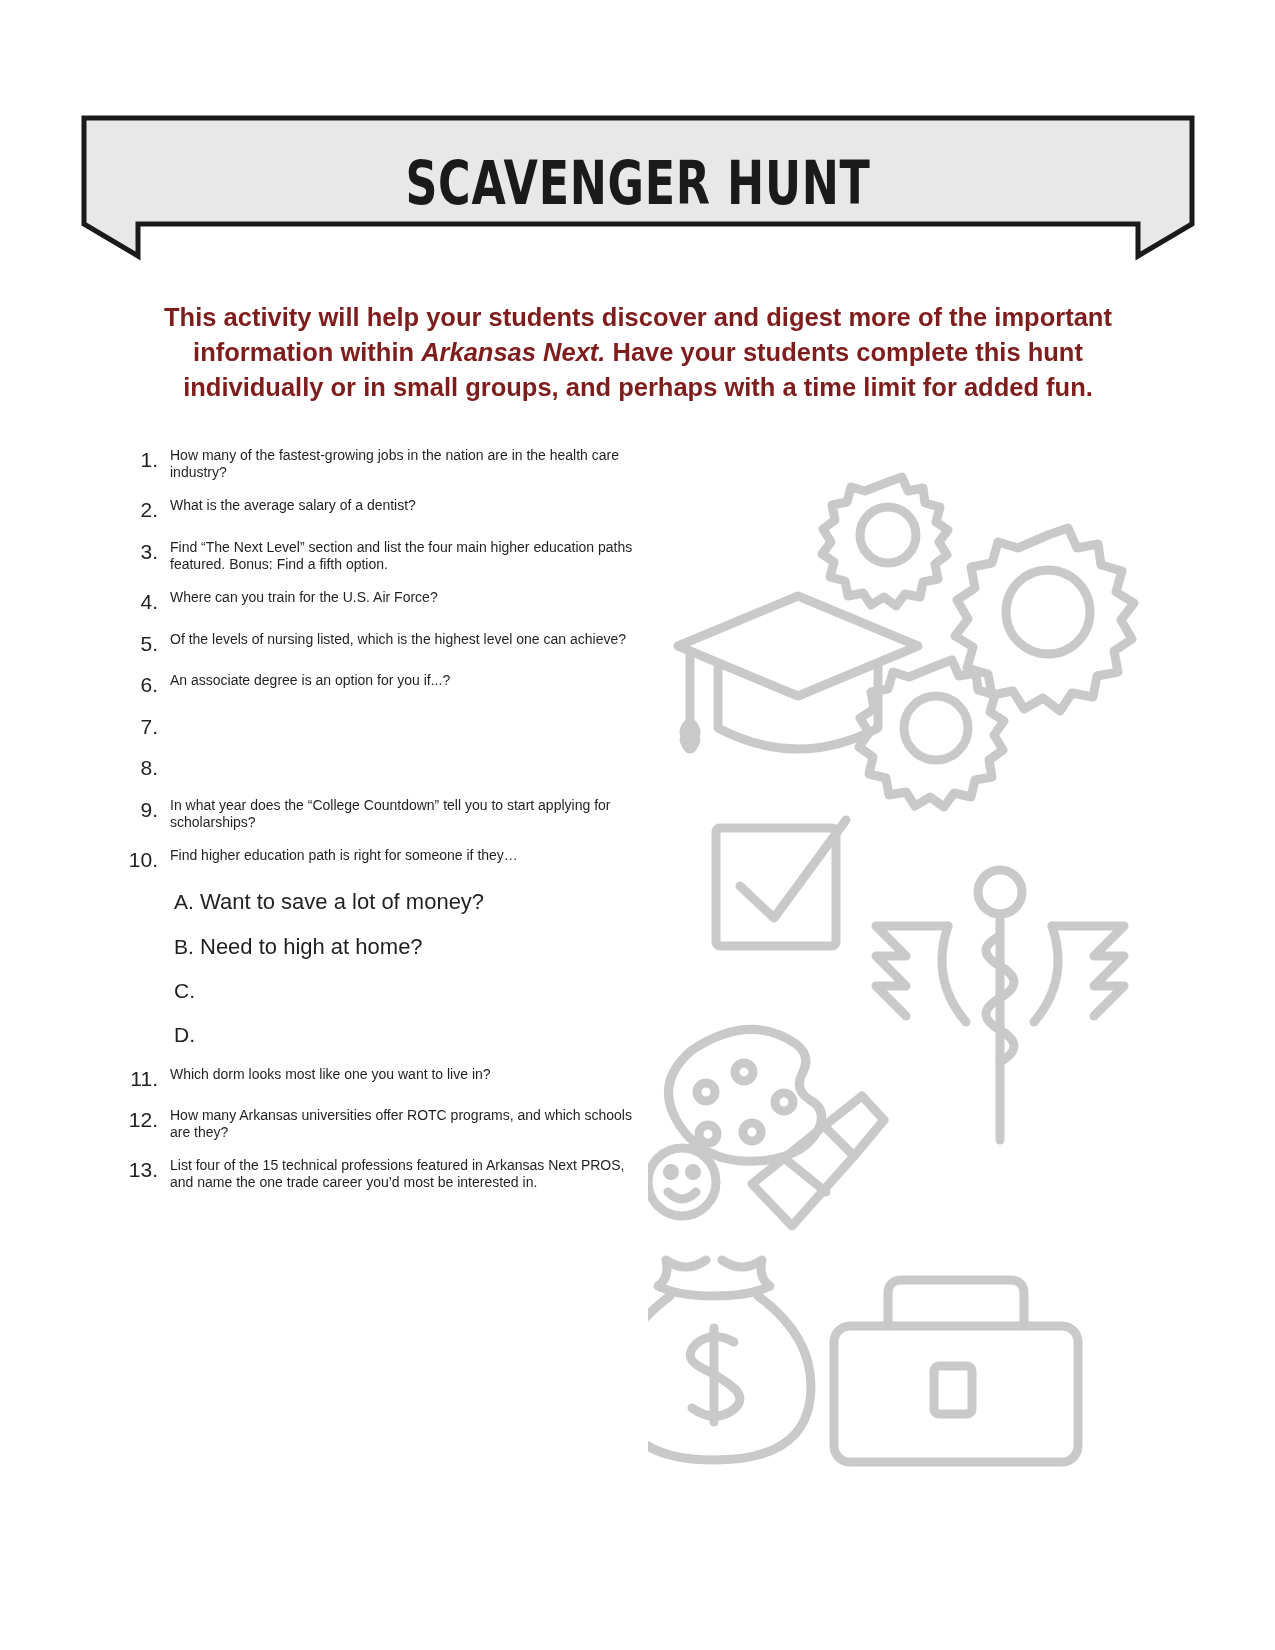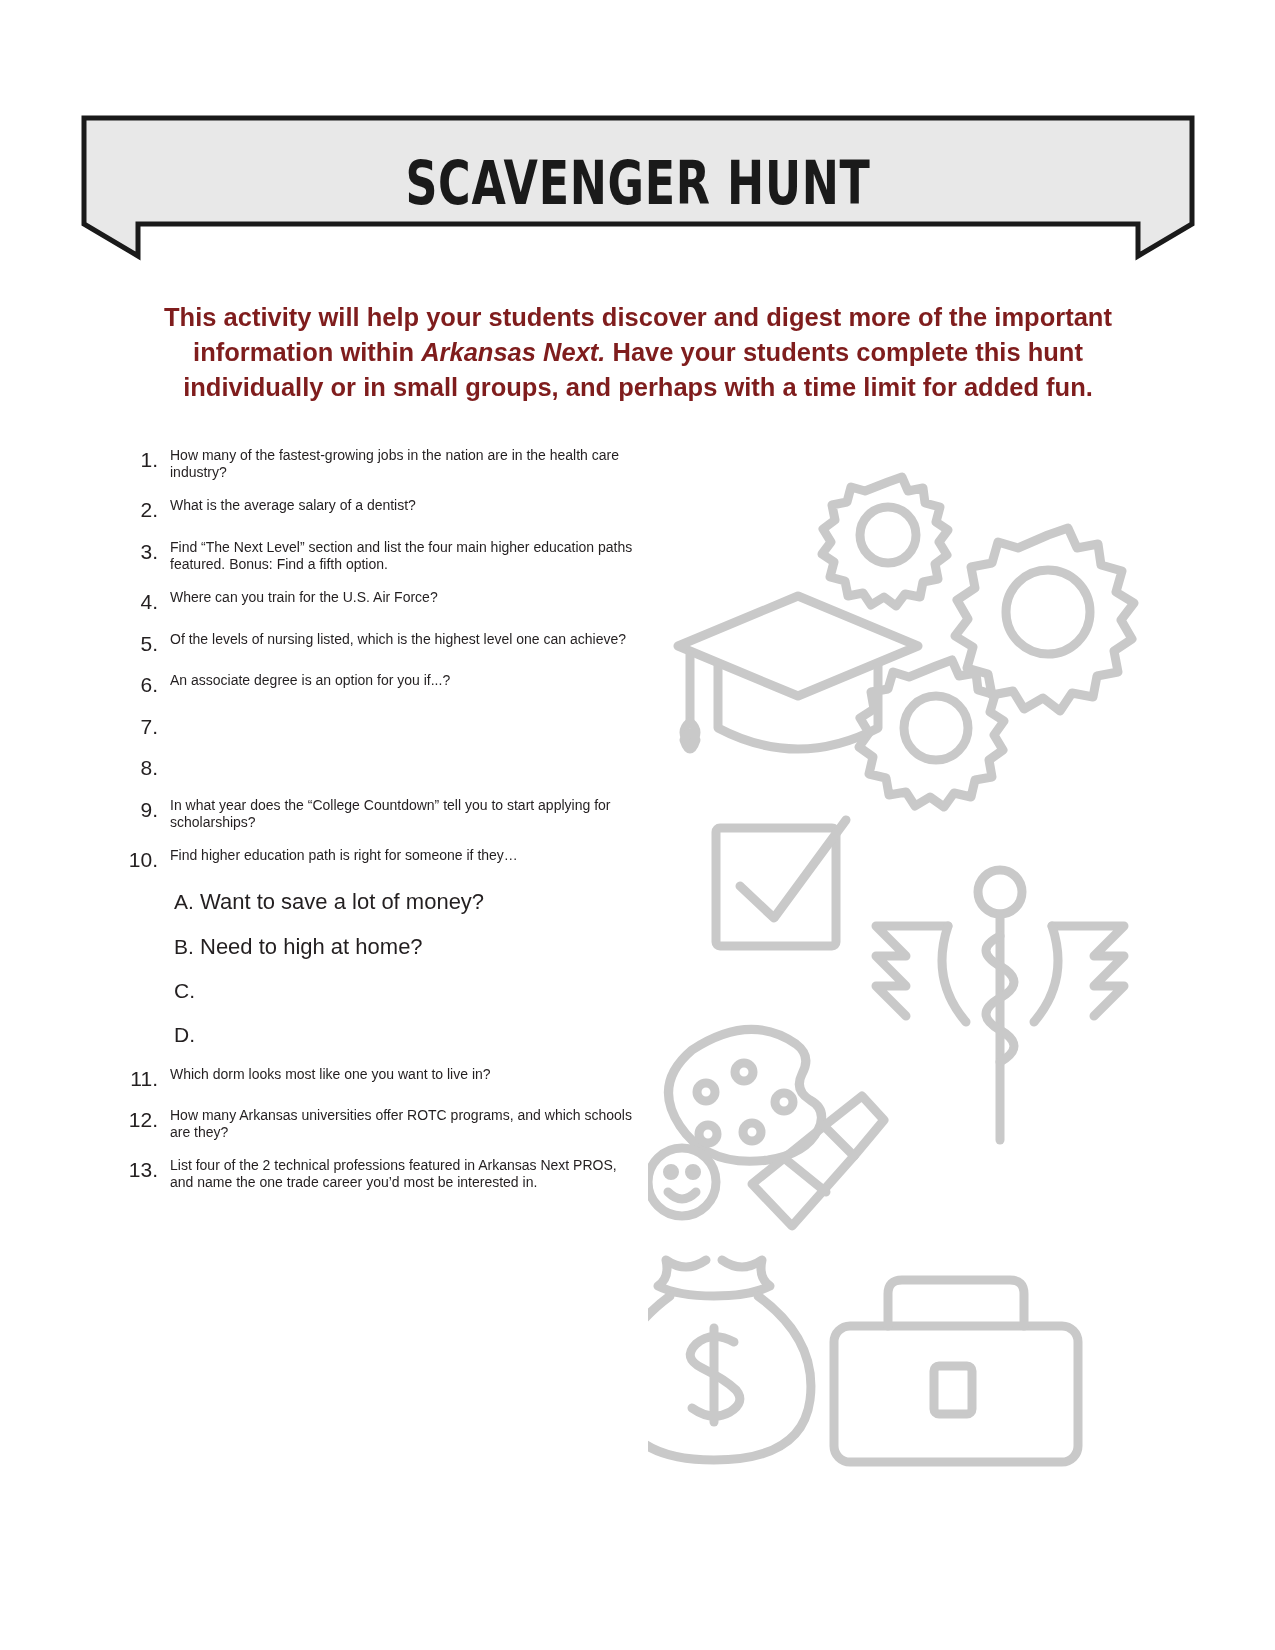--- a/index.html
+++ b/index.html
@@ -203,21 +203,21 @@
     <div class="q-text">Which dorm looks most like one you want to live in?</div>
   </div>
 
   <div class="q-row">
     <div class="q-num">12.</div>
     <div class="q-text">How many Arkansas universities offer ROTC programs, and which schools are they?</div>
   </div>
 
   <div class="q-row">
     <div class="q-num">13.</div>
-    <div class="q-text">List four of the 2 technical professions featured in Arkansas Next PROS, and name the one trade career you’d most be interested in.</div>
+    <div class="q-text">List four of the 15 technical professions featured in Arkansas Next PROS, and name the one trade career you’d most be interested in.</div>
   </div>
 
 </div>
 
 <svg class="art" viewBox="0 0 560 1030">
   <g fill="none" stroke="#c9c9c9" stroke-width="9" stroke-linejoin="round" stroke-linecap="round">
 
     <g>
       <path d="M240 42 l14 -5 l6 14 l15 -3 l2 15 l15 4 l-4 15 l12 8 l-9 12 l8 13 l-12 9 l3 15 l-15 3 l-3 15 l-15 -3 l-9 12 l-12 -9 l-13 8 l-8 -12 l-15 3 l-3 -15 l-15 -4 l4 -15 l-12 -8 l9 -12 l-8 -13 l12 -9 l-3 -15 l15 -3 l4 -15 l14 4 z"></path>
       <circle cx="240" cy="95" r="28"></circle>

